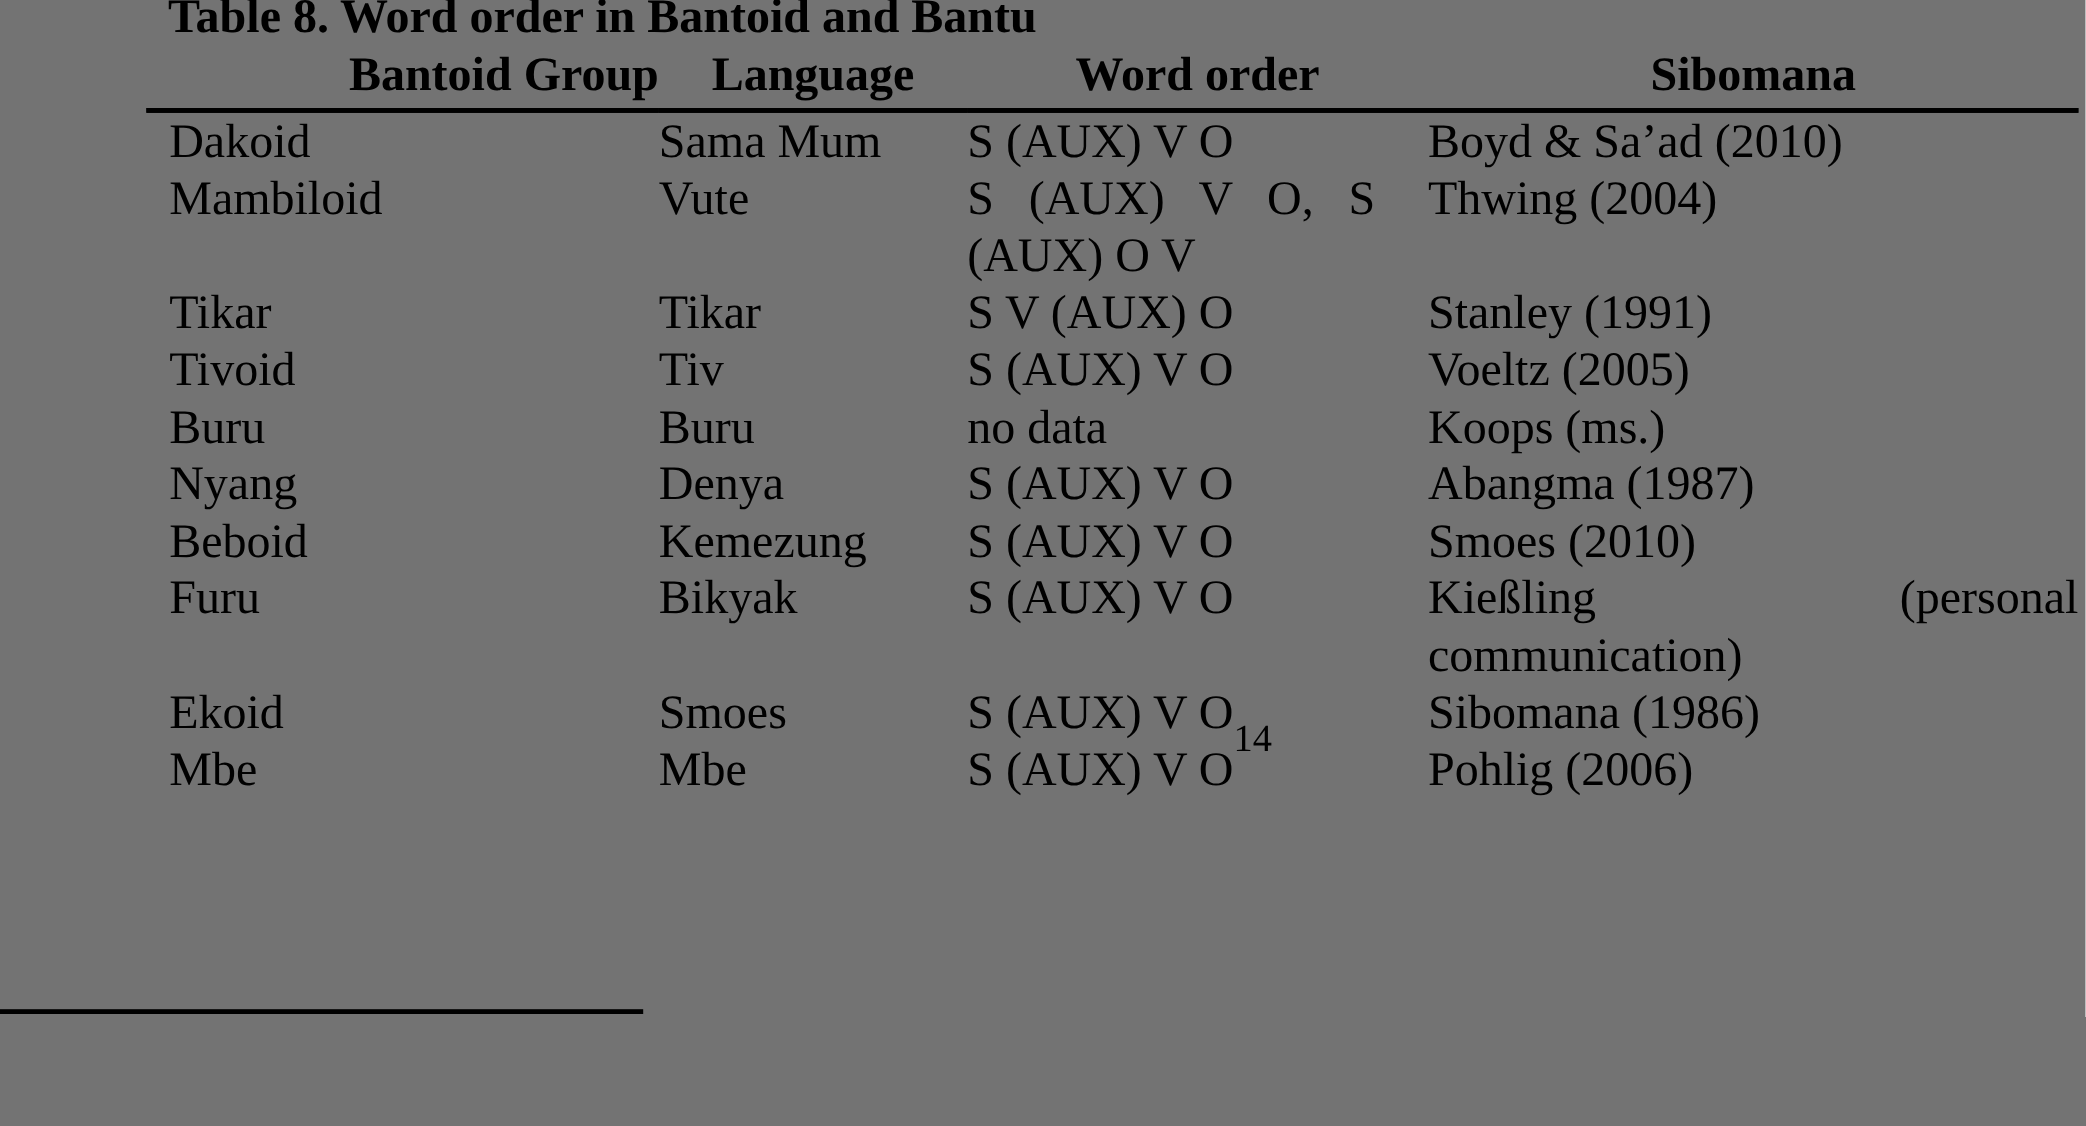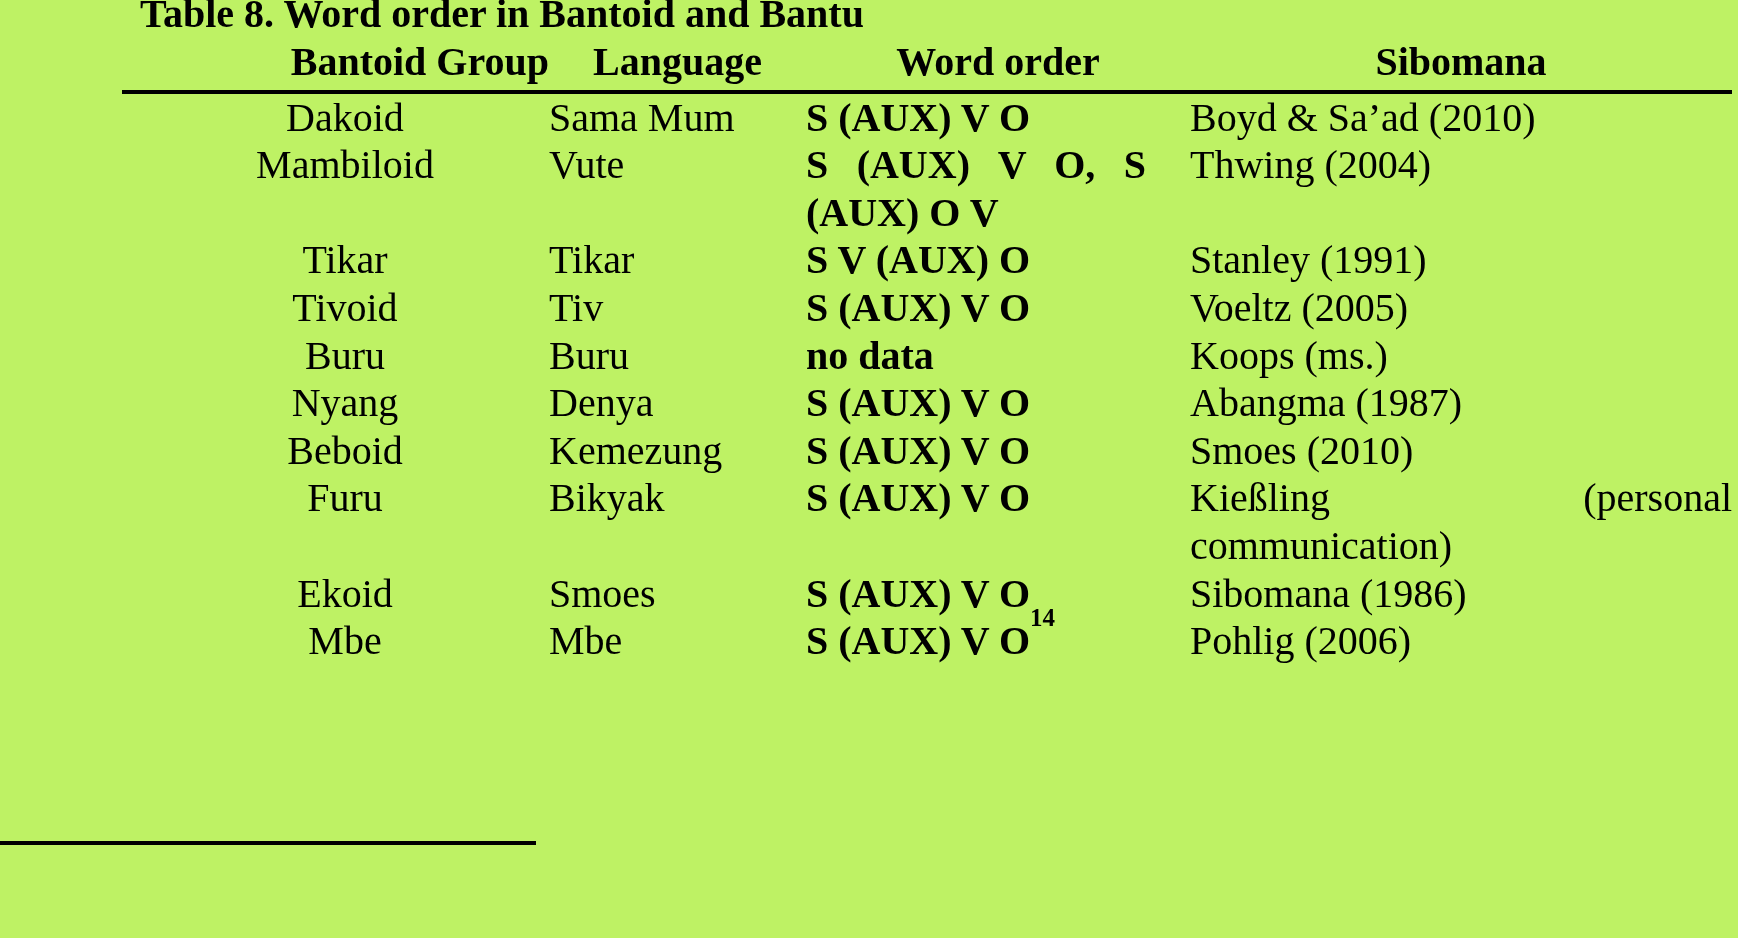--- a/index.html
+++ b/index.html
@@ -4,21 +4,21 @@
 <style>
   html, body {
     margin: 0;
     padding: 0;
     background: #ffffff;
   }
   .page {
     position: relative;
     width: 1738px;
     height: 938px;
-    background: #bef264;
+    background: #737373;
     color: #000000;
     overflow: hidden;
     font-family: "Liberation Serif", "DejaVu Serif", serif;
     font-size: 40px;
     line-height: 47.6px;
   }
   .doc-title {
     position: absolute;
     left: 140px;
     top: -10px;
@@ -46,33 +46,31 @@
   table.wot th.c1 {
     text-align: right;
     padding-left: 19px;
   }
   table.wot td {
     vertical-align: top;
     padding: 0;
   }
   table.wot td.c1 {
     padding-left: 19px;
-    text-align: center;
   }
   table.wot td.c3 {
     padding-right: 44px;
     text-align: justify;
-    font-weight: bold;
   }
   table.wot td.c4 {
     text-align: justify;
     margin-left: 24px;
   }
   sup.fn {
-    font-size: 25px;
+    font-size: 32px;
     line-height: 0;
     position: relative;
     top: -14px;
   }
   .footnote-rule {
     position: absolute;
     left: 0;
     top: 841px;
     width: 536px;
     height: 4px;

